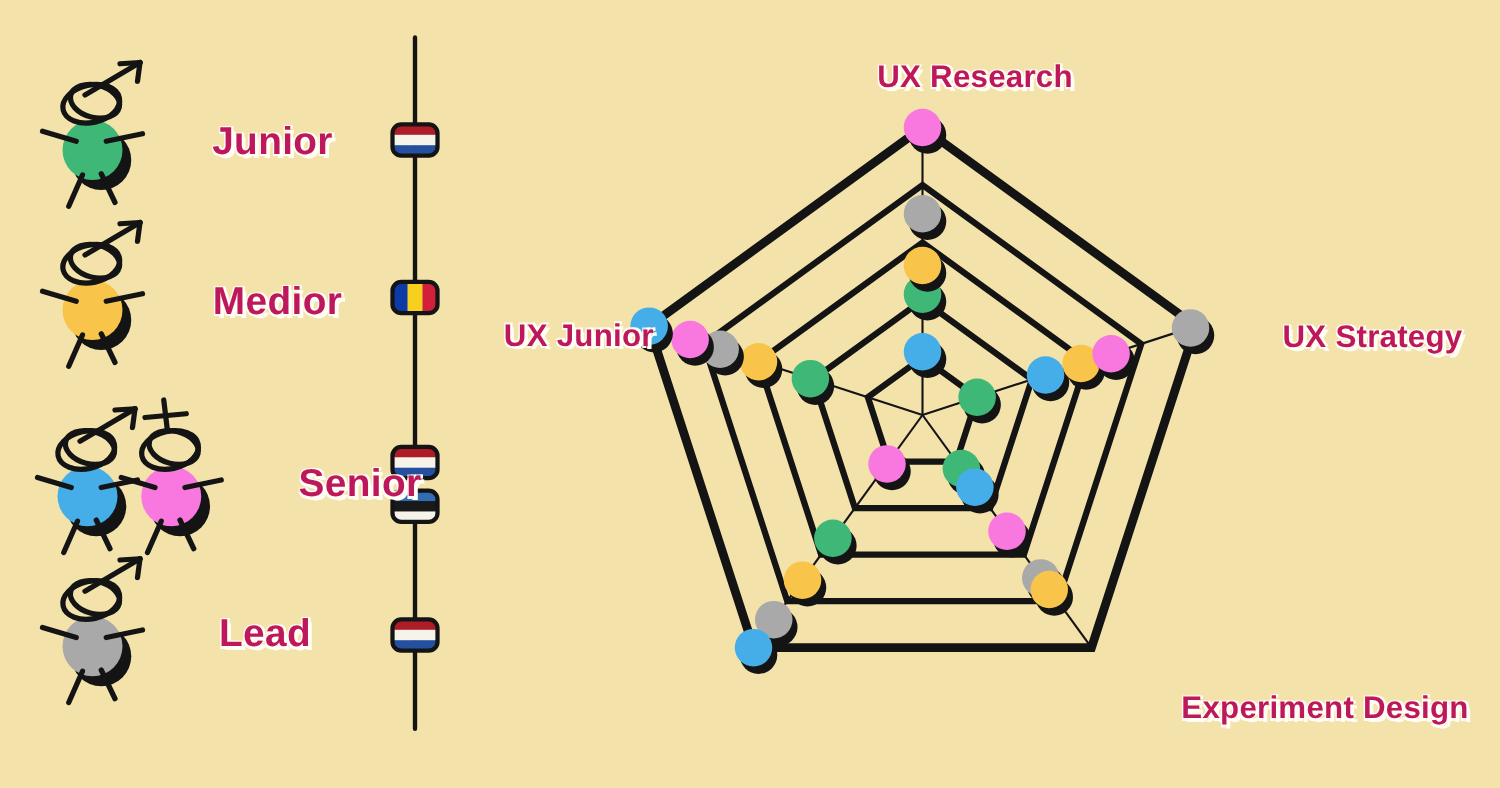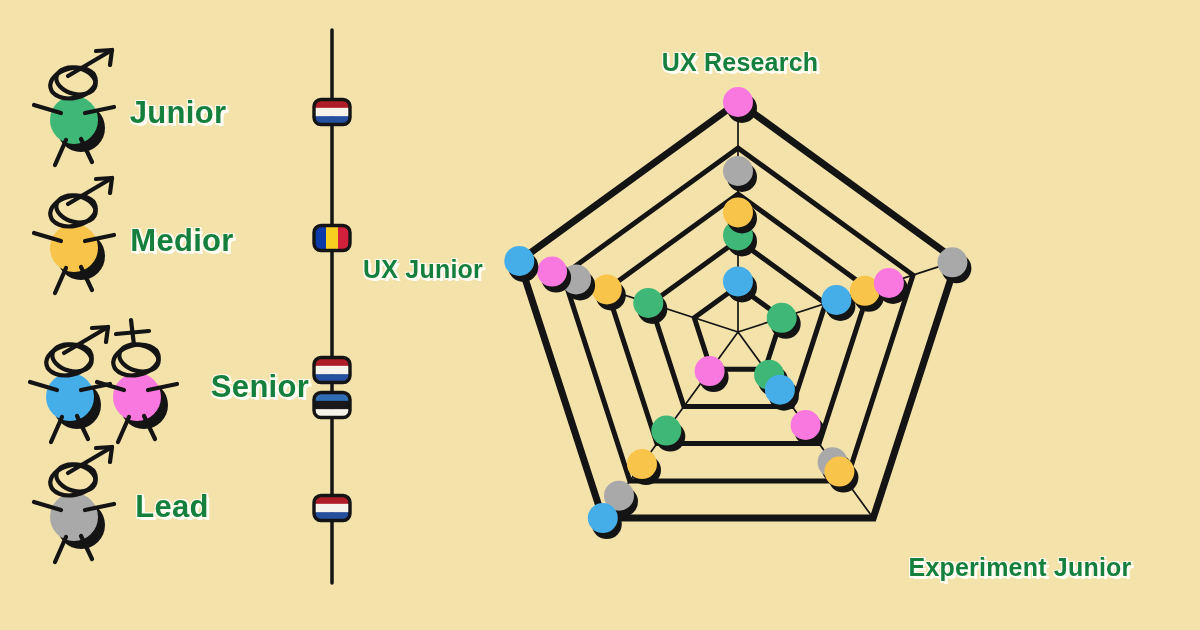--- a/index.html
+++ b/index.html
@@ -10,22 +10,23 @@
     overflow:hidden;
     font-family:"Liberation Sans", sans-serif;
     color:#141414;
   }
   svg.layer{position:absolute;left:0;top:0;pointer-events:none;}
   .lbl{
     position:absolute;
     transform:translate(-50%,-50%);
     font-weight:700;
     white-space:nowrap;
-    color:#15803d;
+    color:#be185d;
     text-shadow:3px 3px 0 #FFFDF4,-1px 2px 0 #FFFDF4,2px -1px 0 #FFFDF4,-1px -1px 0 rgba(255,253,244,.8);
+    margin-left:40px;
   }
   .axis-lbl{font-size:25px;letter-spacing:.2px;}
   .legend-lbl{font-size:31px;letter-spacing:.3px;}
 </style>
 </head>
 <body>
 
 <div class="canvas">
 
   <svg class="layer" id="figures-svg" width="1200" height="630">
@@ -206,19 +207,20 @@
         <circle cx="576.1" cy="279.4" r="15" fill="#A9A9A9"></circle>
         <circle cx="556.1" cy="277.6" r="15" fill="#141414"></circle>
         <circle cx="552.1" cy="271.6" r="15" fill="#F878DF"></circle>
         <circle cx="523.3" cy="266.9" r="15" fill="#141414"></circle>
         <circle cx="519.3" cy="260.9" r="15" fill="#45AEE9"></circle>
       </g>
     </svg>
 
   <div class="lbl legend-lbl" style="left:178px;top:113px">Junior</div>
   <div class="lbl legend-lbl" style="left:182px;top:241px">Medior</div>
-  <div class="lbl legend-lbl" style="left:260px;top:387px">Senior</div>
+  <div class="lbl legend-lbl" style="left:248px;top:387px">Senior</div>
   <div class="lbl legend-lbl" style="left:172px;top:507px">Lead</div>
 
   <div class="lbl axis-lbl" style="left:740px;top:62px">UX Research</div>
-  <div class="lbl axis-lbl" style="left:1020px;top:567px">Experiment Junior</div>
+  <div class="lbl axis-lbl" style="left:1058px;top:270px">UX Strategy</div>
+  <div class="lbl axis-lbl" style="left:1020px;top:567px">Experiment Design</div>
   <div class="lbl axis-lbl" style="left:423px;top:269px">UX Junior</div>
 </div>
 
 </body></html>

